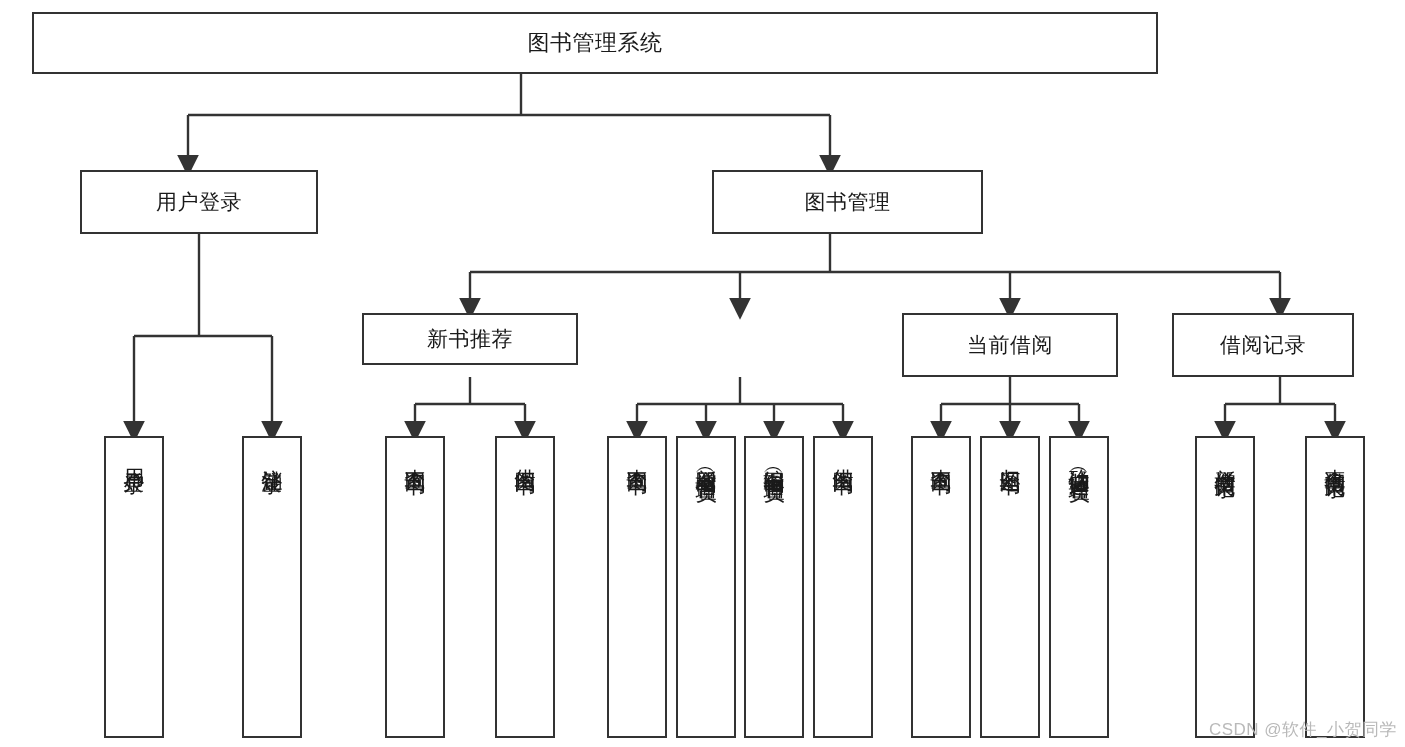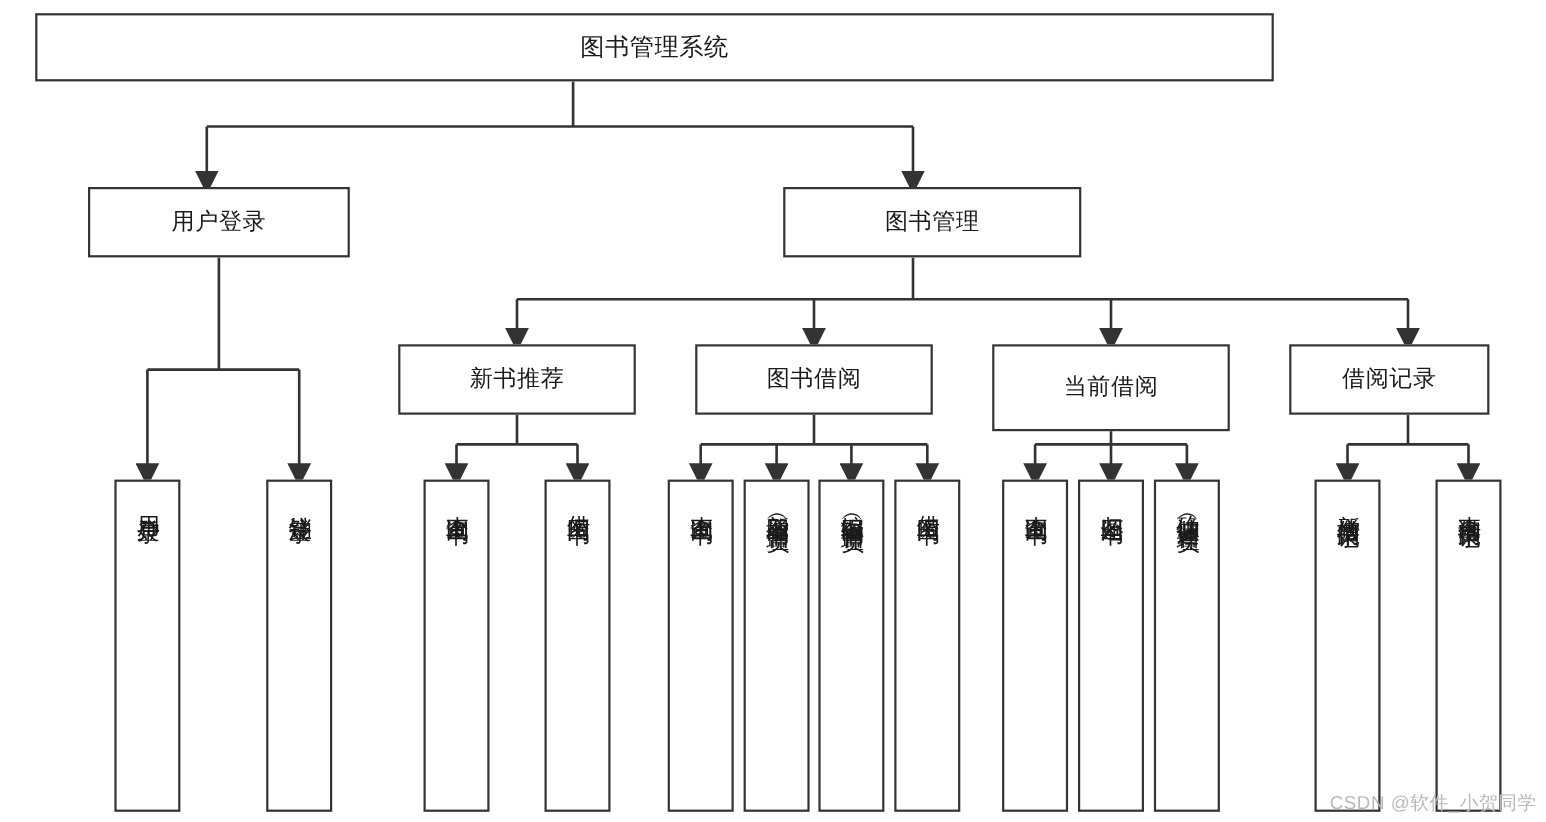--- a/index.html
+++ b/index.html
@@ -133,27 +133,24 @@
     <span class="node-label">图书管理系统</span>
   </div>
 
   <div class="node node-h" style="left:80px; top:170px; width:238px; height:64px;">
     <span class="node-label">用户登录</span>
   </div>
   <div class="node node-h" style="left:712px; top:170px; width:271px; height:64px;">
     <span class="node-label">图书管理</span>
   </div>
 
-  <div class="node node-h" style="left:362px; top:313px; width:216px; height:64px;">
+  <div class="node node-h" style="left:362px; top:313px; width:216px; height:52px;">
     <span class="node-label">新书推荐</span>
   </div>
-  <div class="node node-h" style="left:632px; top:313px; width:216px; height:64px;">
-    <span class="node-label">图书借阅</span>
-  </div>
-  <div class="node node-h" style="left:902px; top:313px; width:216px; height:79px;">
+  <div class="node node-h" style="left:902px; top:313px; width:216px; height:64px;">
     <span class="node-label">当前借阅</span>
   </div>
   <div class="node node-h" style="left:1172px; top:313px; width:182px; height:64px;">
     <span class="node-label">借阅记录</span>
   </div>
 
   <div class="node node-v" style="left:104px; top:436px; width:60px; height:302px;">
     <span class="node-label">用户登录</span>
   </div>
   <div class="node node-v" style="left:242px; top:436px; width:60px; height:302px;">

